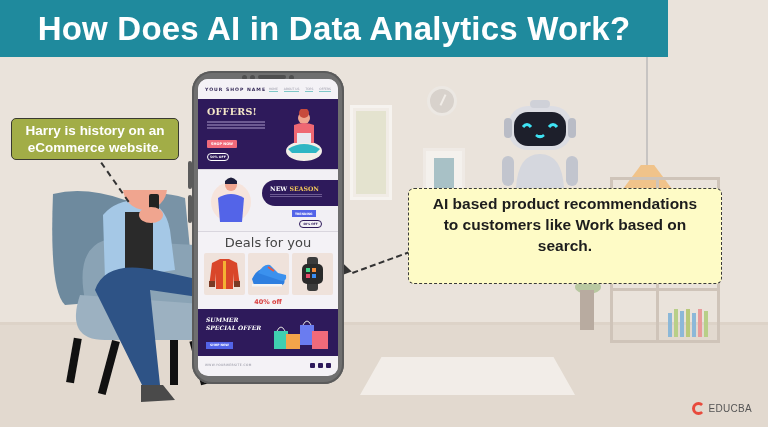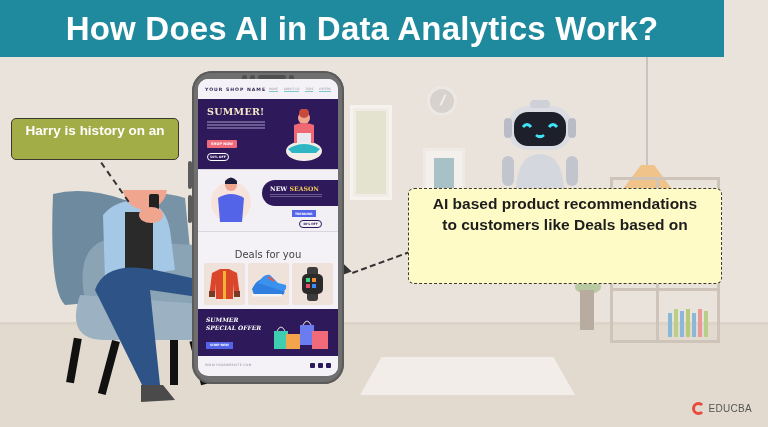--- a/index.html
+++ b/index.html
@@ -1,20 +1,20 @@
 <!DOCTYPE html>
 <html><head>
 <meta charset="utf-8">
 <style>
   * { box-sizing: border-box; margin: 0; padding: 0; }
   html, body { width: 768px; height: 427px; overflow: hidden; }
   body { font-family: "DejaVu Sans", sans-serif; background: #e9e2da; position: relative; }
   .stage { position: absolute; left: 0; top: 0; width: 768px; height: 427px; background: #eae3db; overflow: hidden; }
 
-  .header { position: absolute; left: 0; top: 0; width: 724px; height: 57px; background: #1f8a9d; display: flex; align-items: center; justify-content: center; }
+  .header { position: absolute; left: 0; top: 0; width: 668px; height: 57px; background: #1f8a9d; display: flex; align-items: center; justify-content: center; }
   .header h1 { color: #fff; font-family: "Liberation Sans", sans-serif; font-weight: bold; font-size: 33px; letter-spacing: 0.2px; }
 
   
   .floor { position: absolute; left: 0; top: 325px; width: 768px; height: 102px; background: #e2d9cf; }
   .baseboard { position: absolute; left: 0; top: 322px; width: 768px; height: 6px; background: #ddd3c8; }
   .rug { position: absolute; left: 360px; top: 357px; width: 215px; height: 38px; background: #f2ede8; clip-path: polygon(10% 0, 90% 0, 100% 100%, 0 100%); }
   .window-frame { position: absolute; left: 350px; top: 105px; width: 42px; height: 95px; background: #f1ece6; border: 3px solid #f6f3ef; }
   .window-frame .pane { position:absolute; left:3px; top:3px; right:3px; bottom:3px; background:#e4e3cf; }
   .clock { position: absolute; left: 427px; top: 86px; width: 30px; height: 30px; border-radius: 50%; background: #d8d2cc; border: 3px solid #ece8e3; }
   .clock::after { content:""; position:absolute; left:12px; top:5px; width:2px; height:12px; background:#f1ede8; transform: rotate(25deg); }
@@ -56,21 +56,21 @@
   .season { position:relative; height: 62px; background:#f2f0f4; border-top: 1px solid #d9d6de; }
   .season-man { position:absolute; left: 12px; top: 6px; width: 42px; height: 50px; }
   .season-card { position:absolute; left: 64px; top: 10px; width: 76px; height: 26px; background:#2e1a5b; border-radius: 14px 0 0 14px; padding: 5px 8px; }
   .season-title { font-family:"DejaVu Serif", serif; font-weight:bold; font-size:6.2px; color:#fff; }
   .season-title .y { color:#f2c85a; }
   .season-lines i { display:block; height:1px; margin:1.5px 0; background:#6c5a92; width:52px; }
   .btn-blue { position:absolute; left: 94px; top: 40px; background:#5364e8; color:#fff; font-size:3px; font-weight:bold; padding:1.5px 3px; }
   .btn-outline-dark { position:absolute; left: 101px; top: 50px; border:1px solid #2e1a5b; color:#2e1a5b; font-size:3px; font-weight:bold; padding:1px 3px; border-radius:5px; }
 
   .deals { height: 78px; background:#f4f2f6; border-top: 1px solid #d9d6de; padding-top: 3px; text-align:center; }
-  .deals-title { font-size: 10px; color:#444;margin-top:14px; }
+  .deals-title { font-size: 13px; color:#444; }
   .deals-row { display:flex; justify-content:center; gap:3px; margin-top:3px; }
   .deal-card { width: 41px; height: 42px; background:#efe2db; border-radius: 2px; position:relative; }
   .deals-off { margin-top:3px; color:#d93d3d; font-weight:bold; font-size:6.5px; }
 
   .summer { position:relative; height: 47px; background:#2e1a5b; padding: 7px 8px; }
   .summer-title { font-family:"DejaVu Serif", serif; font-style: italic; font-weight:bold; color:#fff; font-size:6px; line-height:7.5px; }
   .btn-blue-sm { display:inline-block; margin-top:4px; background:#5364e8; color:#fff; font-size:3px; font-weight:bold; padding:1.5px 4px; }
   .bags { position:absolute; right:6px; top:10px; width:60px; height:32px; }
   .footer-bar { height: 18px; background:#f4f2f6; display:flex; align-items:center; justify-content:space-between; padding:0 7px; }
   .footer-bar .url { font-size:3px; color:#8b8b99; letter-spacing:0.4px; }
@@ -178,21 +178,21 @@
         <span class="shop-name">YOUR SHOP NAME</span>
         <div class="shop-links">
           <span>HOME</span>
           <span>ABOUT US</span>
           <span>TOPS</span>
           <span>OFFERS</span>
         </div>
       </div>
 
       <div class="hero">
-        <div class="hero-title">SUMMER!</div>
+        <div class="hero-title">OFFERS!</div>
         <div class="hero-lines">
             <i></i>
             <i></i>
             <i></i>
           </div>
         <span class="btn-pink">SHOP NOW</span>
         <span class="btn-outline">50% OFF</span>
         <svg class="hero-girl" viewBox="0 0 44 54">
           <ellipse cx="22" cy="42" rx="18" ry="10" fill="#f3efe8"></ellipse>
           <circle cx="22" cy="9" r="6" fill="#f0a58f"></circle>
@@ -274,24 +274,26 @@
           <span></span>
           <span></span>
           <span></span>
         </div>
       </div>
     </div>
   </div>
 
   <div class="callout-green">
     <div>Harry is history on an</div>
+    <div>eCommerce website.</div>
   </div>
 
   <div class="callout-yellow">
     <div>AI based product recommendations</div>
-    <div>to customers like Deals based on</div>
+    <div>to customers like Work based on</div>
+    <div>search.</div>
   </div>
 
   <div class="brand">
     <span class="brand-logo"></span>
     <span class="brand-text">EDUCBA</span>
   </div>
 </div>
 
 </body></html>

